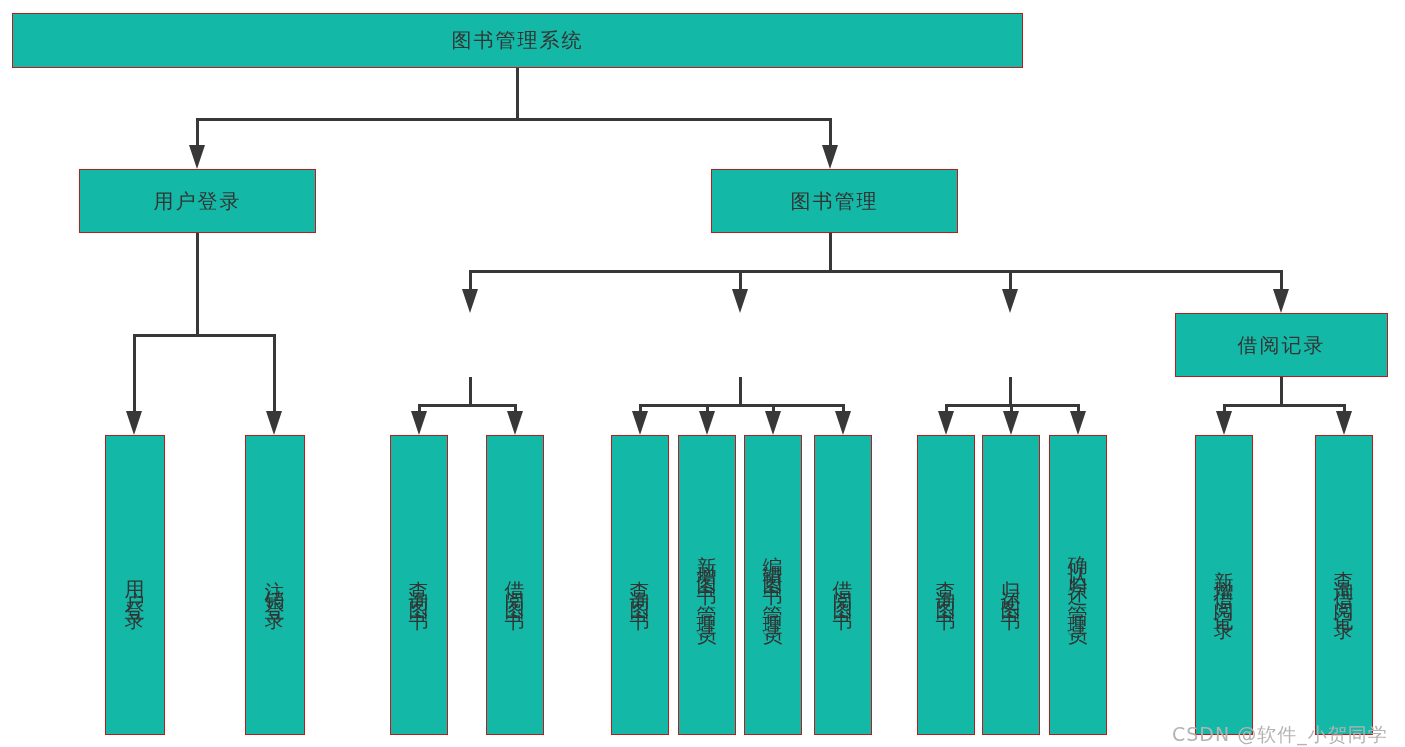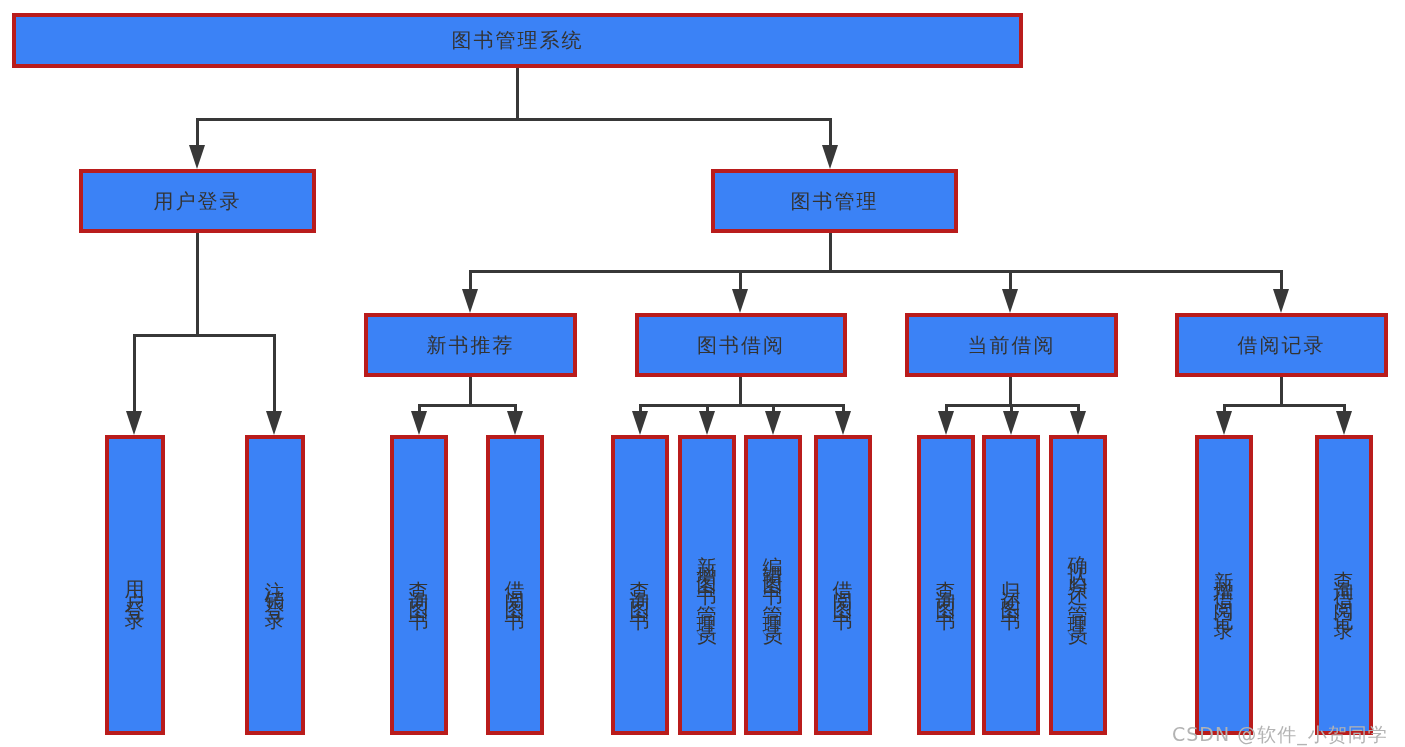--- a/index.html
+++ b/index.html
@@ -12,22 +12,22 @@
     position: relative;
     width: 1405px;
     height: 747px;
     background: #ffffff;
     overflow: hidden;
     color: #333333;
   }
   .box {
     position: absolute;
     box-sizing: border-box;
-    border: 4px solid #b91c1c;
-    background: #3b82f6;
+    border: 1px solid #b91c1c;
+    background: #14b8a6;
     display: flex;
     align-items: center;
     justify-content: center;
     font-size: 20px;
     color: #333333;
     letter-spacing: 2px;
     white-space: nowrap;
   }
   .leaf {
     writing-mode: vertical-rl;
@@ -89,23 +89,20 @@
   <div class="hline" style="left:469px; top:270px; width:814px;"></div>
   <div class="vline" style="left:469px; top:270px; height:21px;"></div>
   <div class="arrow" style="left:462px; top:289px;"></div>
   <div class="vline" style="left:739px; top:270px; height:21px;"></div>
   <div class="arrow" style="left:732px; top:289px;"></div>
   <div class="vline" style="left:1009px; top:270px; height:21px;"></div>
   <div class="arrow" style="left:1002px; top:289px;"></div>
   <div class="vline" style="left:1280px; top:270px; height:21px;"></div>
   <div class="arrow" style="left:1273px; top:289px;"></div>
 
-  <div class="box" style="left:364px; top:313px; width:213px; height:64px;">新书推荐</div>
-  <div class="box" style="left:635px; top:313px; width:212px; height:64px;">图书借阅</div>
-  <div class="box" style="left:905px; top:313px; width:213px; height:64px;">当前借阅</div>
   <div class="box" style="left:1175px; top:313px; width:213px; height:64px;">借阅记录</div>
 
   <div class="vline" style="left:469px; top:377px; height:30px;"></div>
   <div class="hline" style="left:418px; top:404px; width:99px;"></div>
   <div class="vline" style="left:418px; top:404px; height:10px;"></div>
   <div class="arrow" style="left:411px; top:411px;"></div>
   <div class="vline" style="left:514px; top:404px; height:10px;"></div>
   <div class="arrow" style="left:507px; top:411px;"></div>
 
   <div class="vline" style="left:739px; top:377px; height:30px;"></div>

